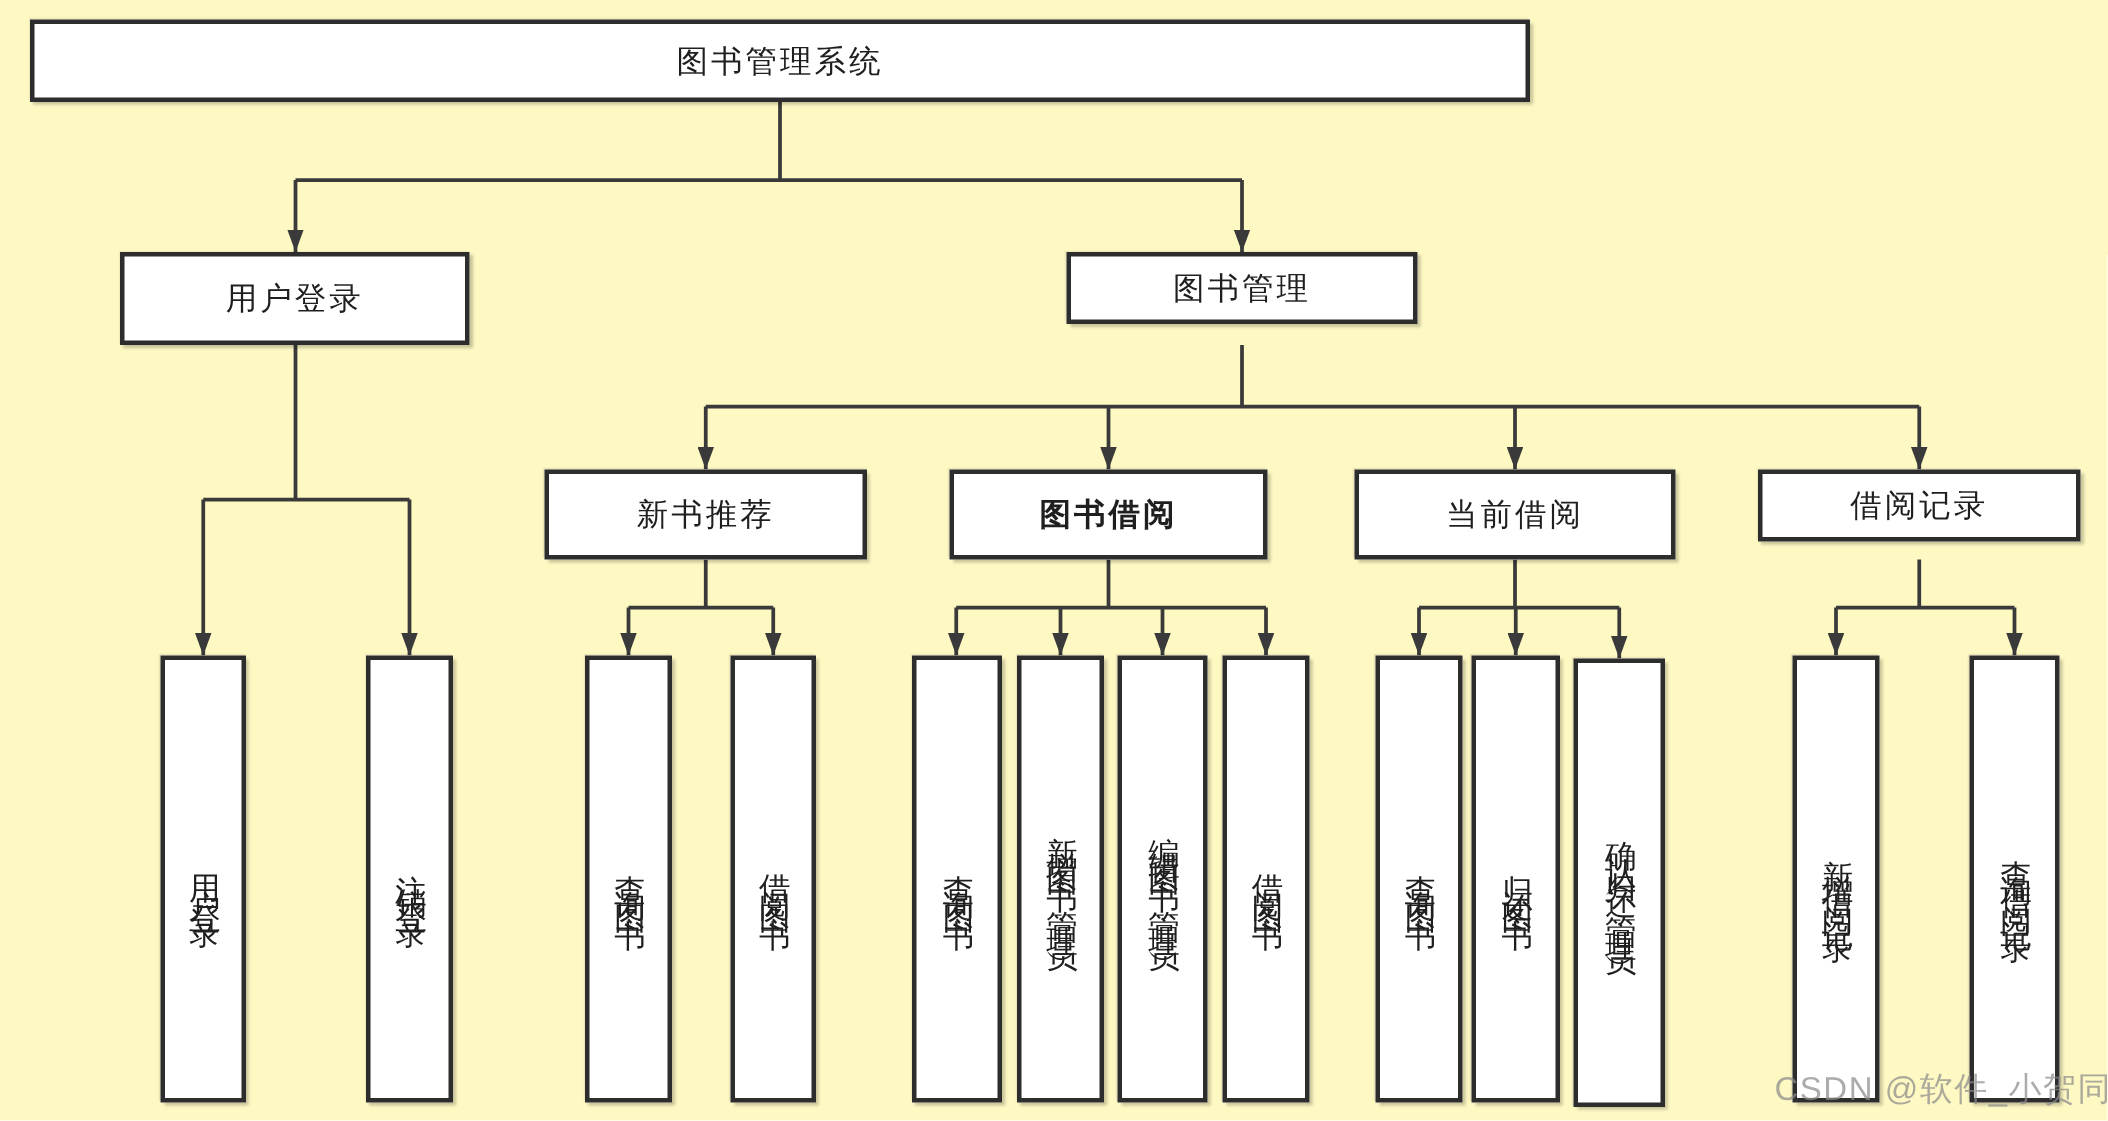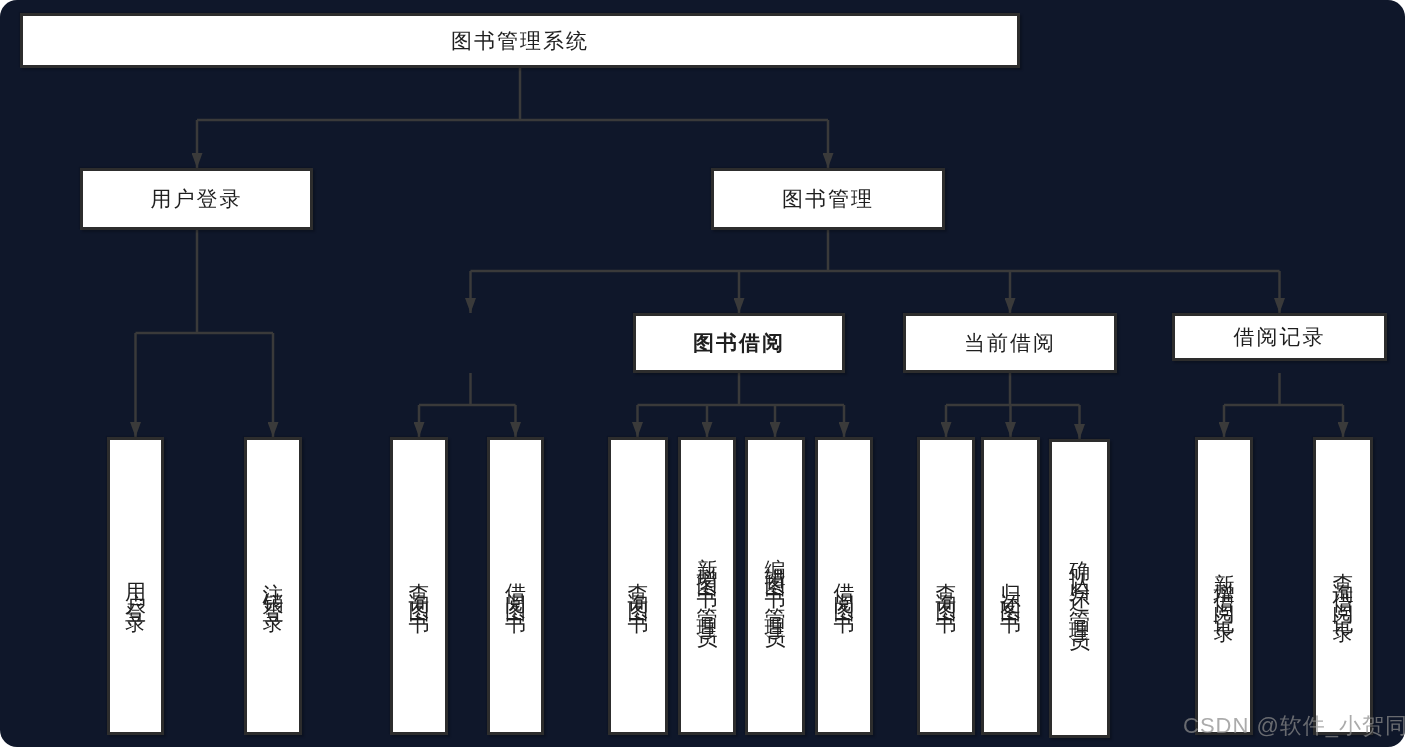--- a/index.html
+++ b/index.html
@@ -1,22 +1,21 @@
 <!DOCTYPE html>
 <html style="--line: #3a3a3a; --border: #2d2d2d; --text: #1f1f1f;"><head>
 <meta charset="utf-8">
 <style>
   html,body{margin:0;padding:0;background:#ffffff;}
   .canvas{
     position:relative;
     width:1405px;height:747px;
-    background:#0f172a;
+    background:#fef9c3;
     font-family:"Liberation Sans", sans-serif;
     overflow:hidden;
-    border-radius:17px;
   }
   svg.wires{position:absolute;left:0;top:0;z-index:1;}
   svg.wires path{stroke:var(--line,#3a3a3a);stroke-width:2.5;fill:none;}
   .node{
     position:absolute;
     box-sizing:border-box;
     background:#ffffff;
     border:3px solid var(--border,#2d2d2d);
     box-shadow:2px 2px 2px rgba(0,0,0,0.22), -1px -1px 1px rgba(0,0,0,0.10);
     display:flex;align-items:center;justify-content:center;
@@ -90,22 +89,23 @@
 
     <path d="M1279.5,373 V405"></path>
     <path d="M1224,405 H1343"></path>
     <path d="M1224,405 V437" marker-end="url(#arw)"></path>
     <path d="M1343,405 V437" marker-end="url(#arw)"></path>
   </svg>
 
   <div class="node hnode" style="left:20px;top:13px;width:1000px;height:55px;">图书管理系统</div>
 
   <div class="node hnode" style="left:80px;top:168px;width:233px;height:62px;">用户登录</div>
-  <div class="node hnode" style="left:711px;top:168px;width:234px;height:62px;">图书管理</div>
+  <div class="node hnode" style="left:711px;top:168px;width:234px;height:48px;">图书管理</div>
 
+  <div class="node hnode" style="left:363px;top:313px;width:215px;height:60px;">新书推荐</div>
   <div class="node hnode" style="left:633px;top:313px;width:212px;height:60px;font-weight:bold;">图书借阅</div>
   <div class="node hnode" style="left:903px;top:313px;width:214px;height:60px;">当前借阅</div>
   <div class="node hnode" style="left:1172px;top:313px;width:215px;height:48px;">借阅记录</div>
 
   <div class="node vnode" style="left:107px;top:437px;width:57px;height:298px;">
     <span>用户登录</span>
   </div>
   <div class="node vnode" style="left:244px;top:437px;width:58px;height:298px;">
     <span>注销登录</span>
   </div>

